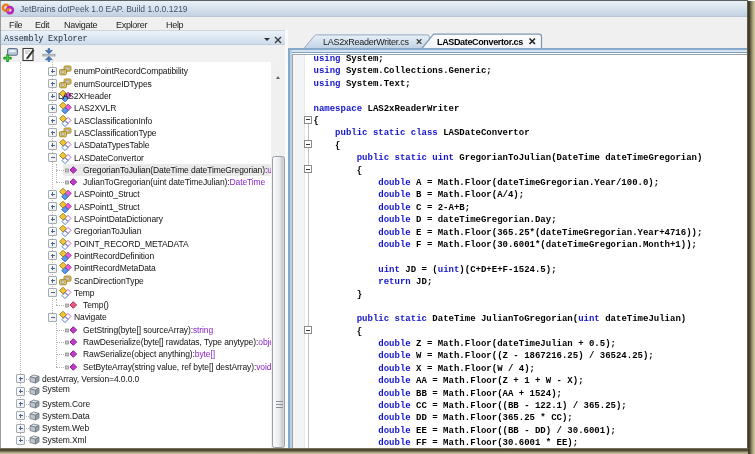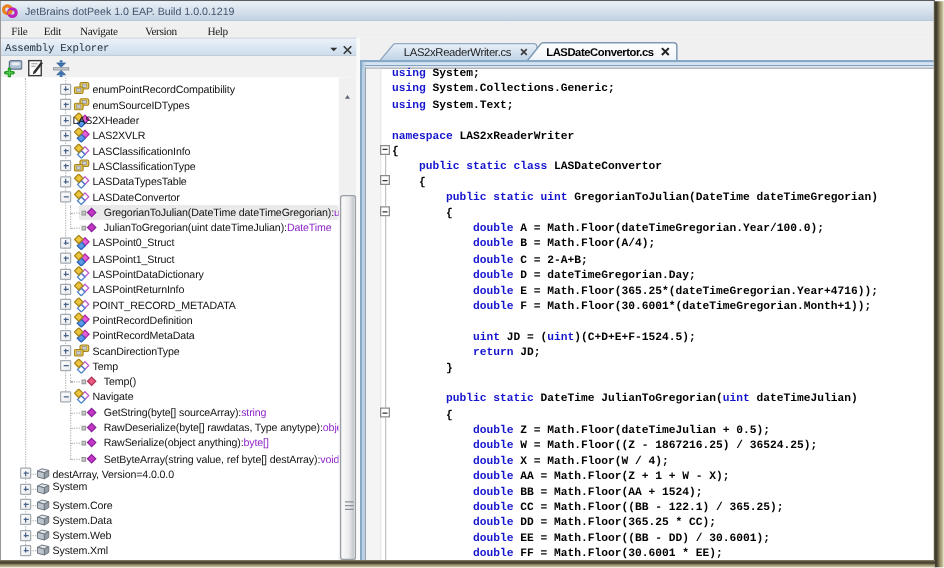--- a/index.html
+++ b/index.html
@@ -7,21 +7,21 @@
 body { font-family:"Liberation Sans", sans-serif; position:relative; }
 .abs { position:absolute; }
 
 
 #topline { left:0; top:0; width:748px; height:1px; background:#5c5e60; }
 #leftline { left:0; top:1px; width:1px; height:448px; background:#9b9b9b; }
 #titlebar { left:1px; top:1px; width:746px; height:16px;
   background:linear-gradient(#eaf1f8, #d5e0ec 55%, #c2d1e1); border-bottom:1px solid #b9c7d7; }
 #title-text { left:20px; top:4px; font-size:8.5px; color:#43536b; }
 #menubar { left:1px; top:17px; width:746px; height:13px; background:#f0f0f0; font-size:9px; letter-spacing:-0.3px; color:#1c1c1c; }
-#menubar span { position:absolute; top:3px;font-family:Liberation Serif, serif; }
+#menubar span { position:absolute; top:3px; }
 
 
 #phdr { left:1px; top:30px; width:286px; height:15px;
   background:linear-gradient(#ecf2f9, #dae6f2 55%, #cddcec); border-top:1px solid #cdd4dc; border-bottom:1px solid #c2cdd9; }
 #phdr-t { left:4px; top:33.5px; font-size:8.5px; letter-spacing:-0.2px; color:#22303e;font-family:Liberation Mono, monospace; }
 #ptools { left:1px; top:45px; width:286px; height:17px; background:#f1f1f1; }
 #tree { left:1px; top:62px; width:270px; height:386px; background:#fff; overflow:hidden; }
 .row { position:absolute; left:0; width:270px; height:12px; font-size:8.5px; letter-spacing:-0.1px; color:#111; white-space:nowrap;text-decoration:underline; }
 .row .t { position:absolute; top:1px; }
 .pur { color:#8d25c8; }
@@ -73,21 +73,21 @@
 <svg class="abs" style="left:1px;top:2px" width="14" height="13" viewBox="0 0 14 13">
   <circle cx="4.9" cy="5.7" r="3.0" fill="none" stroke="#e8821e" stroke-width="2.6"></circle>
   <circle cx="8.9" cy="8.1" r="3.0" fill="none" stroke="#bb24bb" stroke-width="2.6"></circle>
   <path d="M7.85 6.22 A3.0 3.0 0 0 1 5.42 8.65" fill="none" stroke="#e8821e" stroke-width="2.6"></path>
 </svg>
 <div class="abs" id="title-text">JetBrains dotPeek 1.0 EAP. Build 1.0.0.1219</div>
 <div class="abs" id="menubar">
   <span style="left:8px">File</span>
   <span style="left:34px">Edit</span>
   <span style="left:63px">Navigate</span>
-  <span style="left:115px">Version</span>
+  <span style="left:115px">Explorer</span>
   <span style="left:165px">Help</span>
 </div>
 <div class="abs" id="phdr"></div>
 <div class="abs" id="phdr-t">Assembly Explorer</div>
 <svg class="abs" style="left:263.5px;top:38.2px" width="6" height="3" viewBox="0 0 6 3">
     <path d="M0 0 L6 0 L3 3 Z" fill="#2f2f2f"></path>
   </svg>
 <svg class="abs" style="left:274px;top:35.5px" width="8" height="8" viewBox="0 0 8 8">
     <path d="M1 1 L7 7 M7 1 L1 7" stroke="#3a3a3a" stroke-width="1.4"></path>
   </svg>
@@ -277,21 +277,21 @@
 <div class="exp plus" style="left:47px;top:164.8px">
       <i></i>
       <b></b>
     </div>
 <svg class="ic" style="left:58px;top:163.3px" width="13" height="12" viewBox="0 0 13 12">
       <path d="M9 2.4000000000000004 L12.0 5.4 L9 8.4 L6.0 5.4 Z" fill="none" stroke="#c05ad0" stroke-width="1"></path>
       <path d="M6 5.6 L9.0 8.6 L6 11.6 L3.0 8.6 Z" fill="none" stroke="#4a82cc" stroke-width="1"></path>
       <path d="M4 0.20000000000000018 L7.4 3.6 L4 7.0 L0.6000000000000001 3.6 Z" fill="#eec63e" stroke="#a8861c" stroke-width="1"></path>
     </svg>
 <div class="row" style="top:163.3px">
-      <span class="t" style="left:73px">LASPointReturnInfo</span>
+      <span class="t" style="left:73px">GregorianToJulian</span>
     </div>
 <div class="exp plus" style="left:47px;top:177.1px">
       <i></i>
       <b></b>
     </div>
 <svg class="ic" style="left:58px;top:175.6px" width="13" height="12" viewBox="0 0 13 12">
       <path d="M9 2.4000000000000004 L12.0 5.4 L9 8.4 L6.0 5.4 Z" fill="none" stroke="#c05ad0" stroke-width="1"></path>
       <path d="M6 5.6 L9.0 8.6 L6 11.6 L3.0 8.6 Z" fill="none" stroke="#4a82cc" stroke-width="1"></path>
       <path d="M4 0.20000000000000018 L7.4 3.6 L4 7.0 L0.6000000000000001 3.6 Z" fill="#eec63e" stroke="#a8861c" stroke-width="1"></path>
     </svg>

